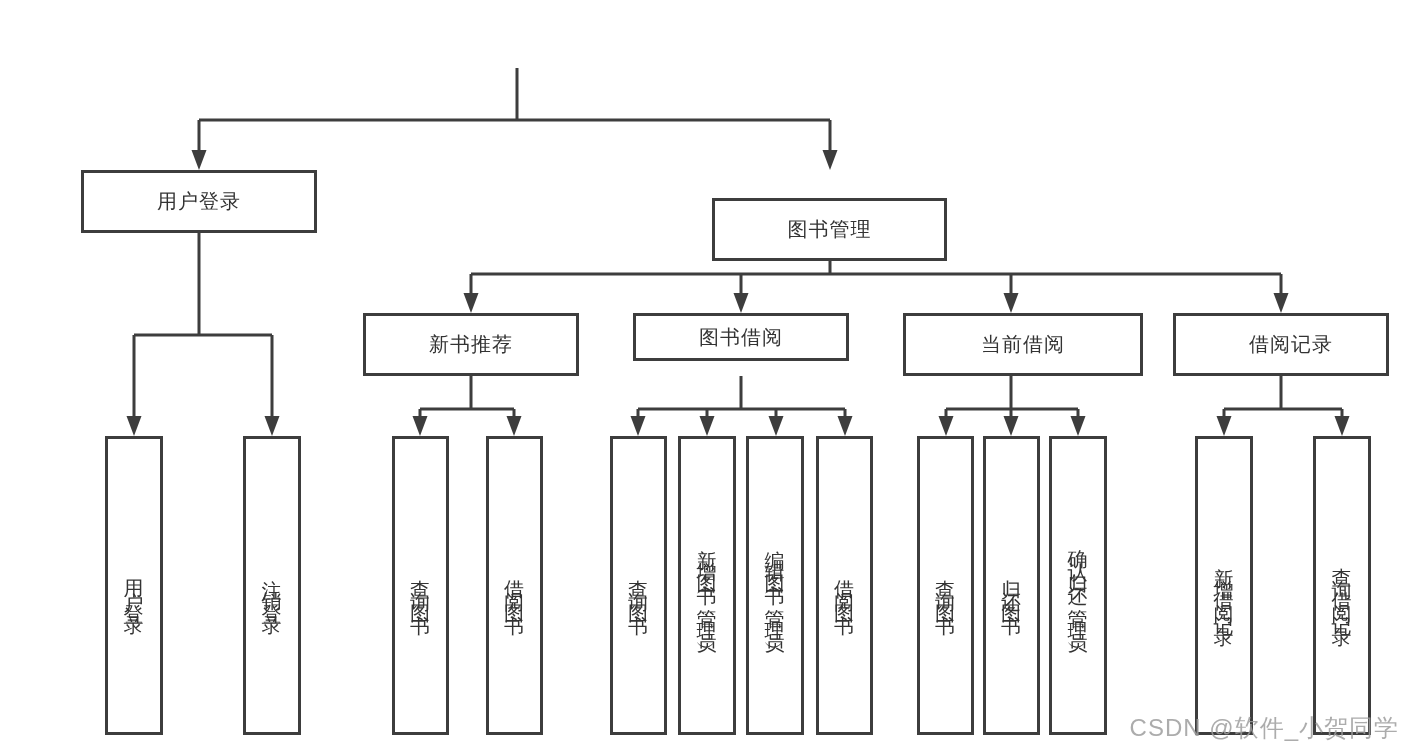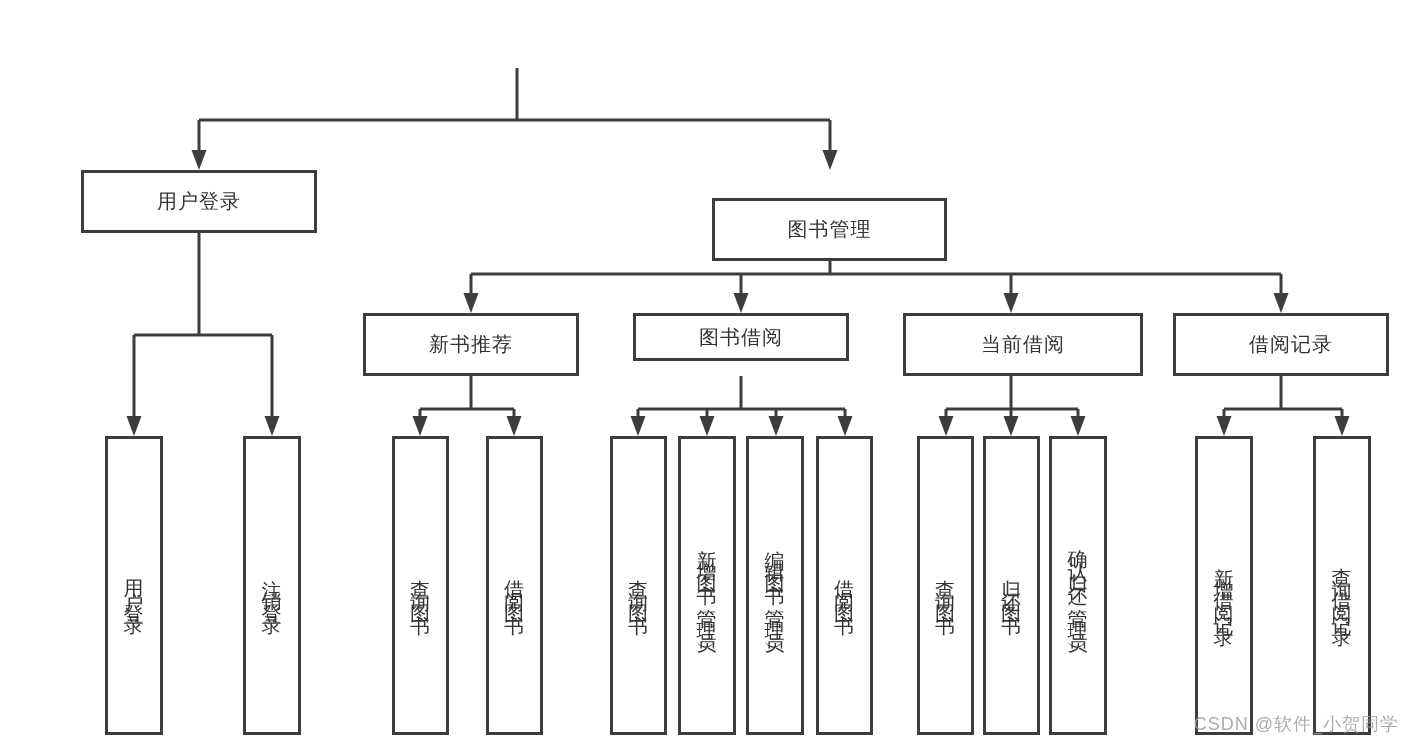--- a/index.html
+++ b/index.html
@@ -29,21 +29,21 @@
     text-orientation:mixed;
     letter-spacing:12px;
     line-height:1;
     font-size:20px;
     padding-top:4px;
   }
   #watermark{
     position:absolute;
     top:712px;
     right:6px;
-    font-size:18px;
+    font-size:24px;
     letter-spacing:1px;
     color:rgba(158,158,158,0.85);
     white-space:nowrap;
     z-index:5;
     pointer-events:none;
   }
 </style>
 </head>
 <body>
 

